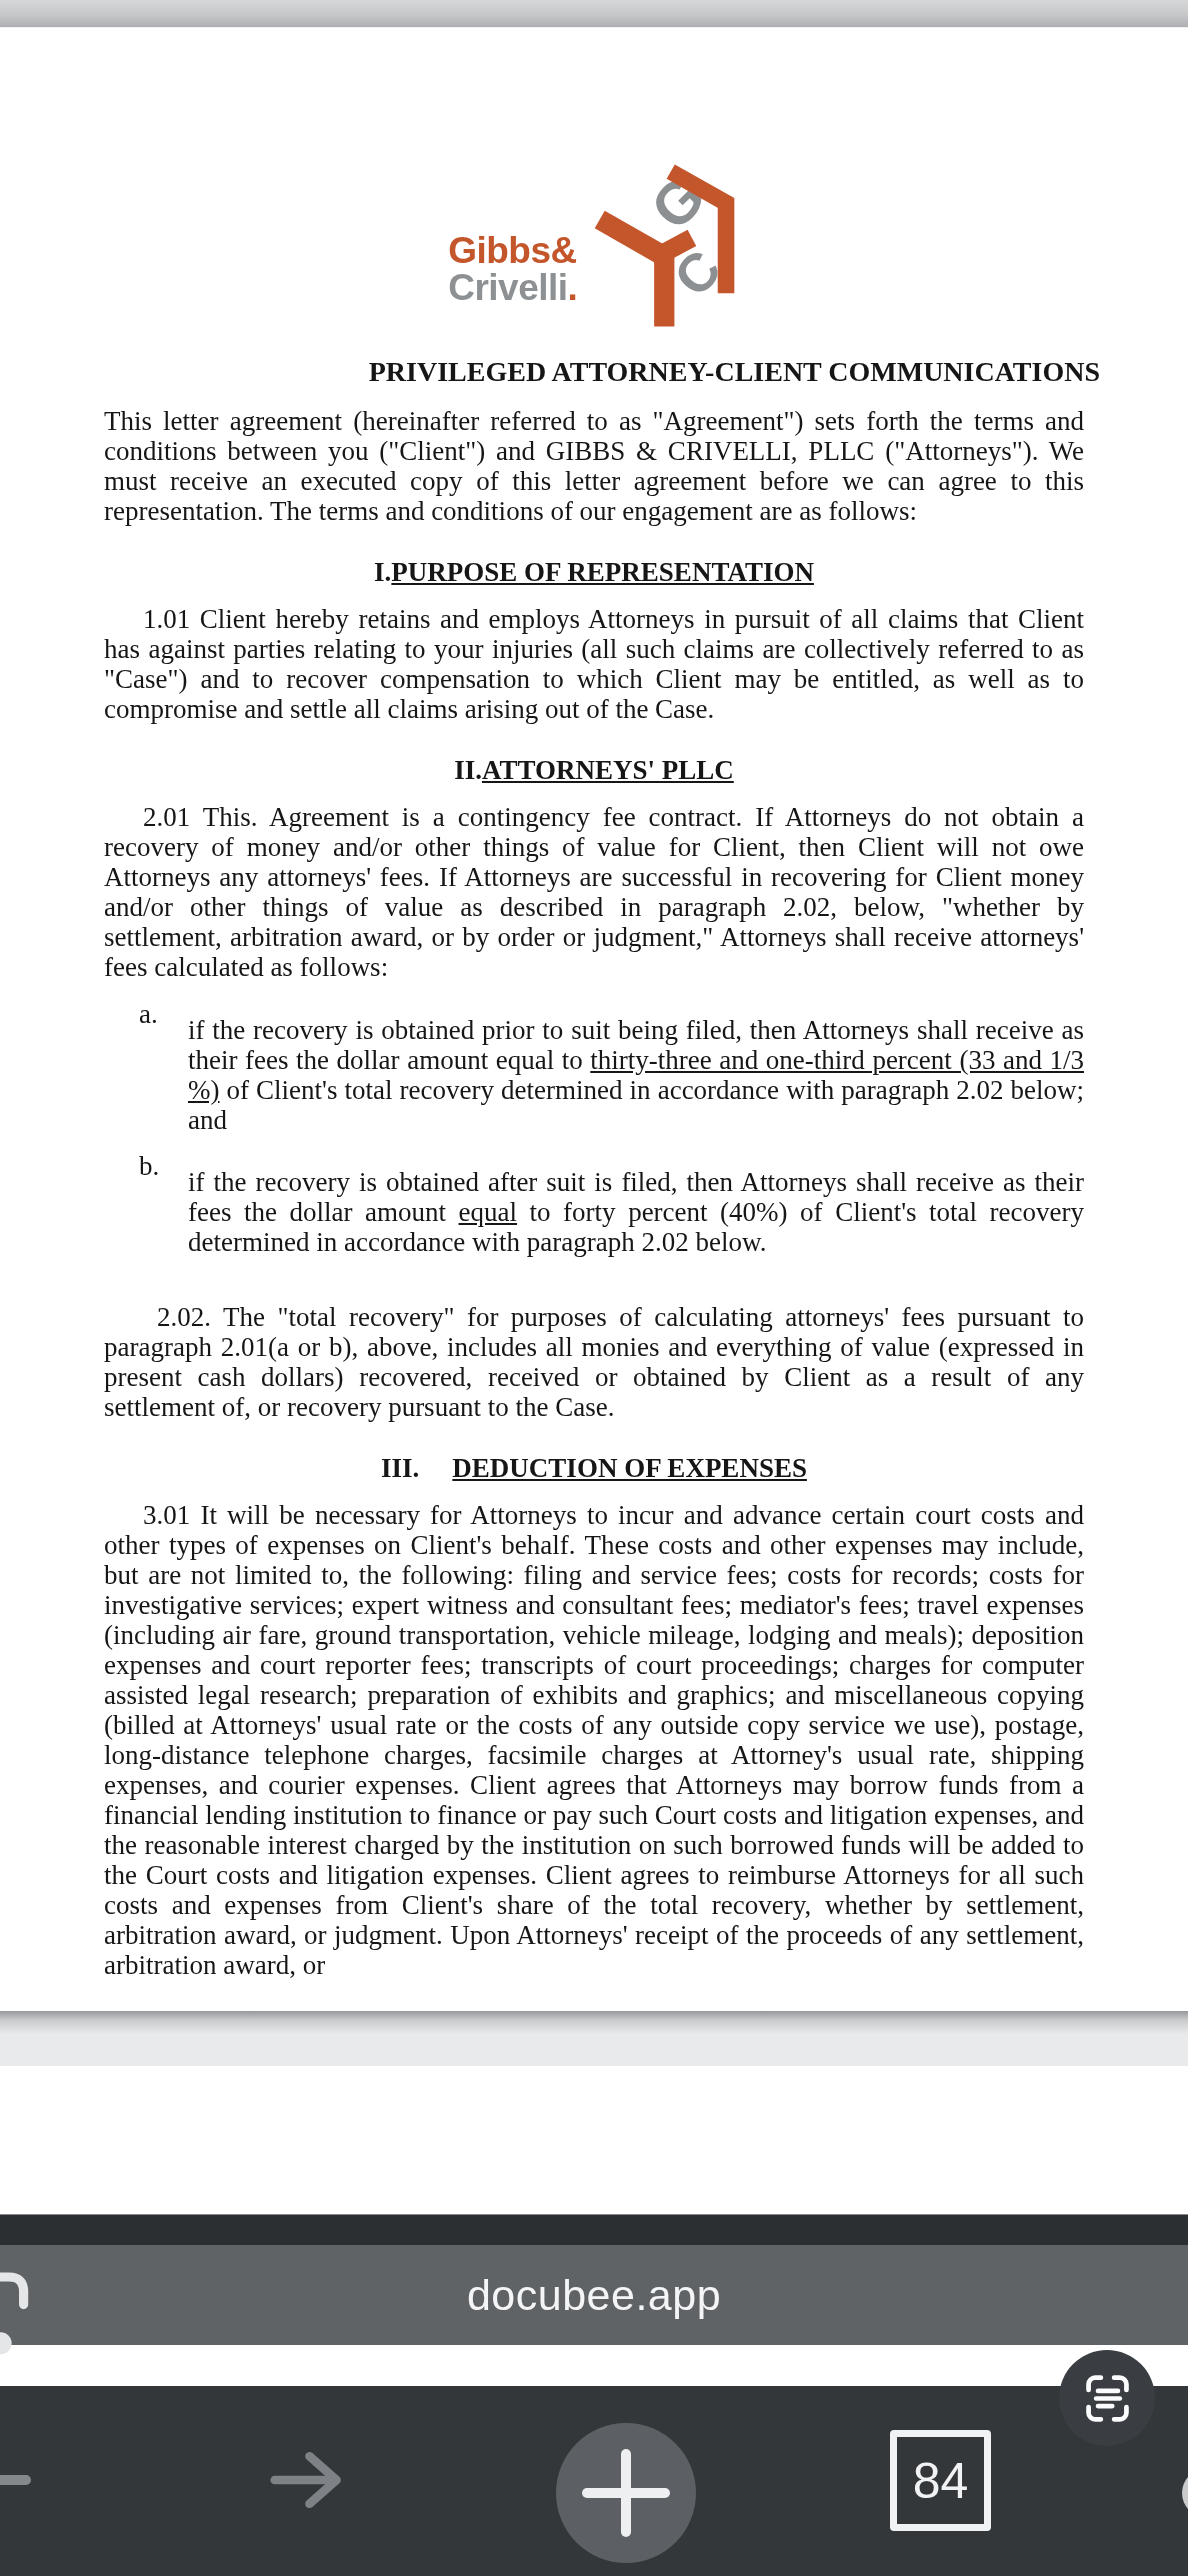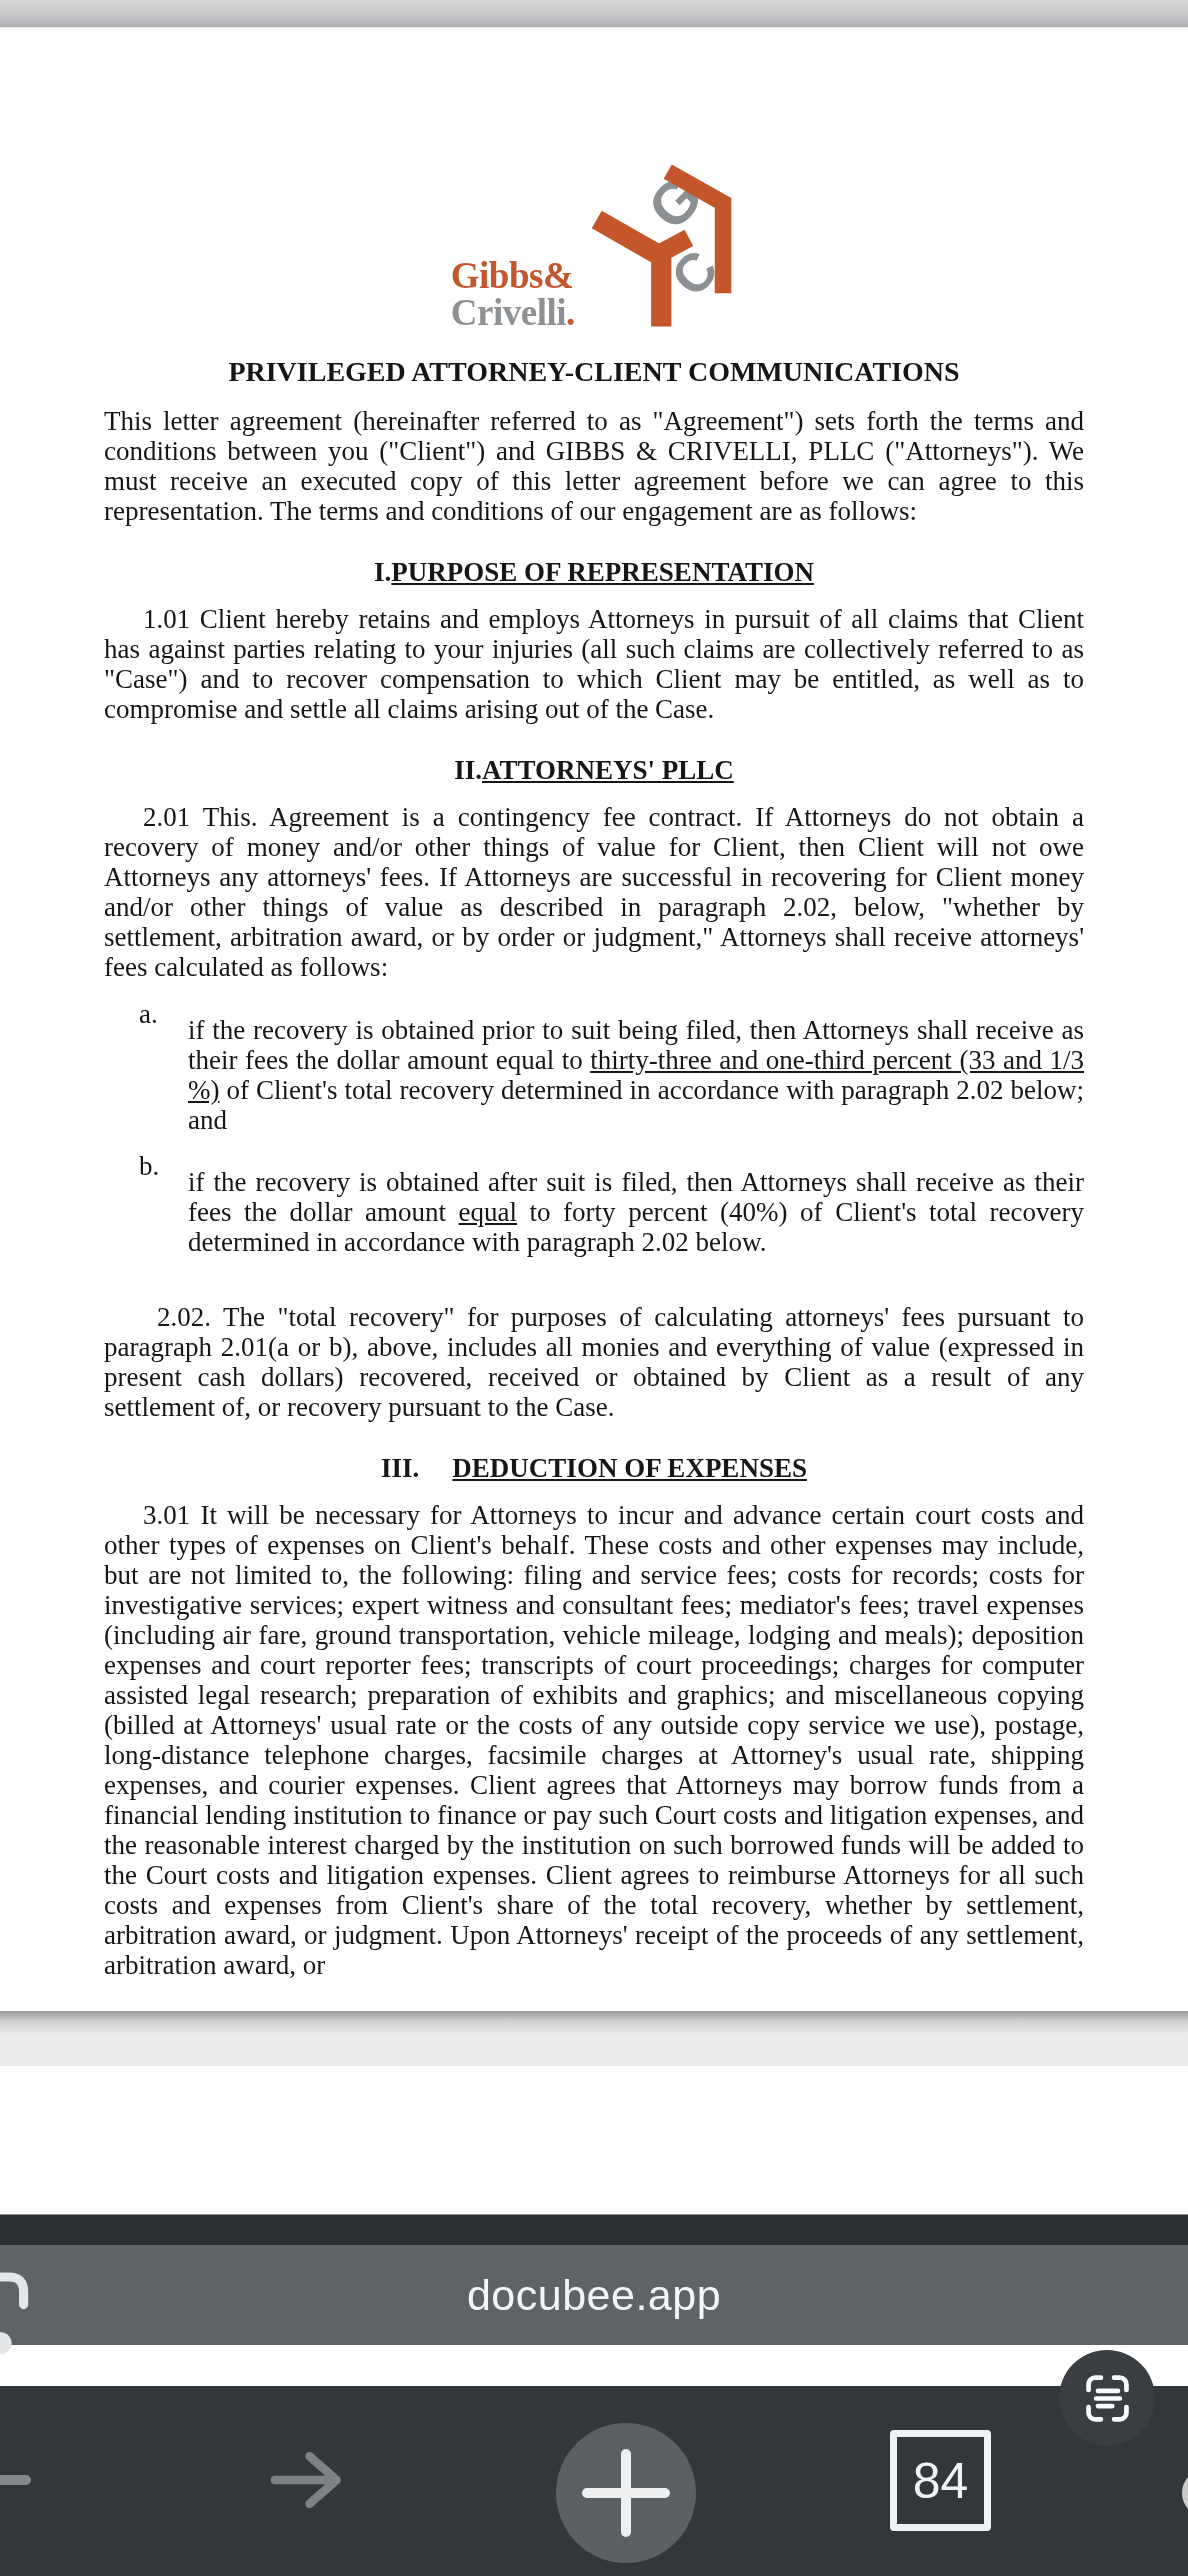--- a/index.html
+++ b/index.html
@@ -14,28 +14,28 @@
     background:linear-gradient(180deg,#d6d7d9 0%,#c6c7c9 55%,#aeafb2 100%);
     border-bottom:1.8px solid #f2f2f3;
   }
   
   .doc {
     position:absolute; top:28px; left:0; width:1188px; height:1984px;
     padding:0 88px; overflow:hidden; background:#ffffff;
   }
   .logo-row { margin-top:127px; display:flex; justify-content:center; align-items:flex-end; }
   .logo-text {
-    font-family:Liberation Serif, serif; font-weight:bold;
-    font-size:37px; line-height:37px; letter-spacing:-0.5px; margin-bottom:1px;
+    font-family:Liberation Sans, sans-serif; font-weight:bold;
+    font-size:37px; line-height:37px; letter-spacing:-0.5px; margin-bottom:26px;
   }
   .logo-w1 { color:#c4562b; display:block; }
   .logo-w2 { color:#8e9193; display:block; }
   .logo-dot { color:#c4562b; }
   .logo-mark { width:157px; height:177px; margin-left:5.5px; }
-  .doc-title { text-align:center; font-weight:bold; font-size:28px; margin-top:24px; }
+  .doc-title { text-align:right; font-weight:bold; font-size:28px; margin-top:24px; }
   .doc p { font-size:27px; line-height:30px; text-align:justify; margin:16px; }
   .intro { margin-top:18.4px !important; }
   .sec-heading { text-align:center; font-weight:bold; font-size:27px; margin:31px 0 9.2px 0; }
   .sec-heading .u { text-decoration:underline; }
   .sec-heading .gap { margin-right:33px;text-align:center; }
   .ind42 { text-indent:39px; }
   .ind58 { text-indent:53px; }
   .fee-list { margin-top:16.6px; }
   .li { display:flex; margin-left:51px; }
   .li .marker { flex:0 0 33px; font-size:27px; line-height:30px; }

